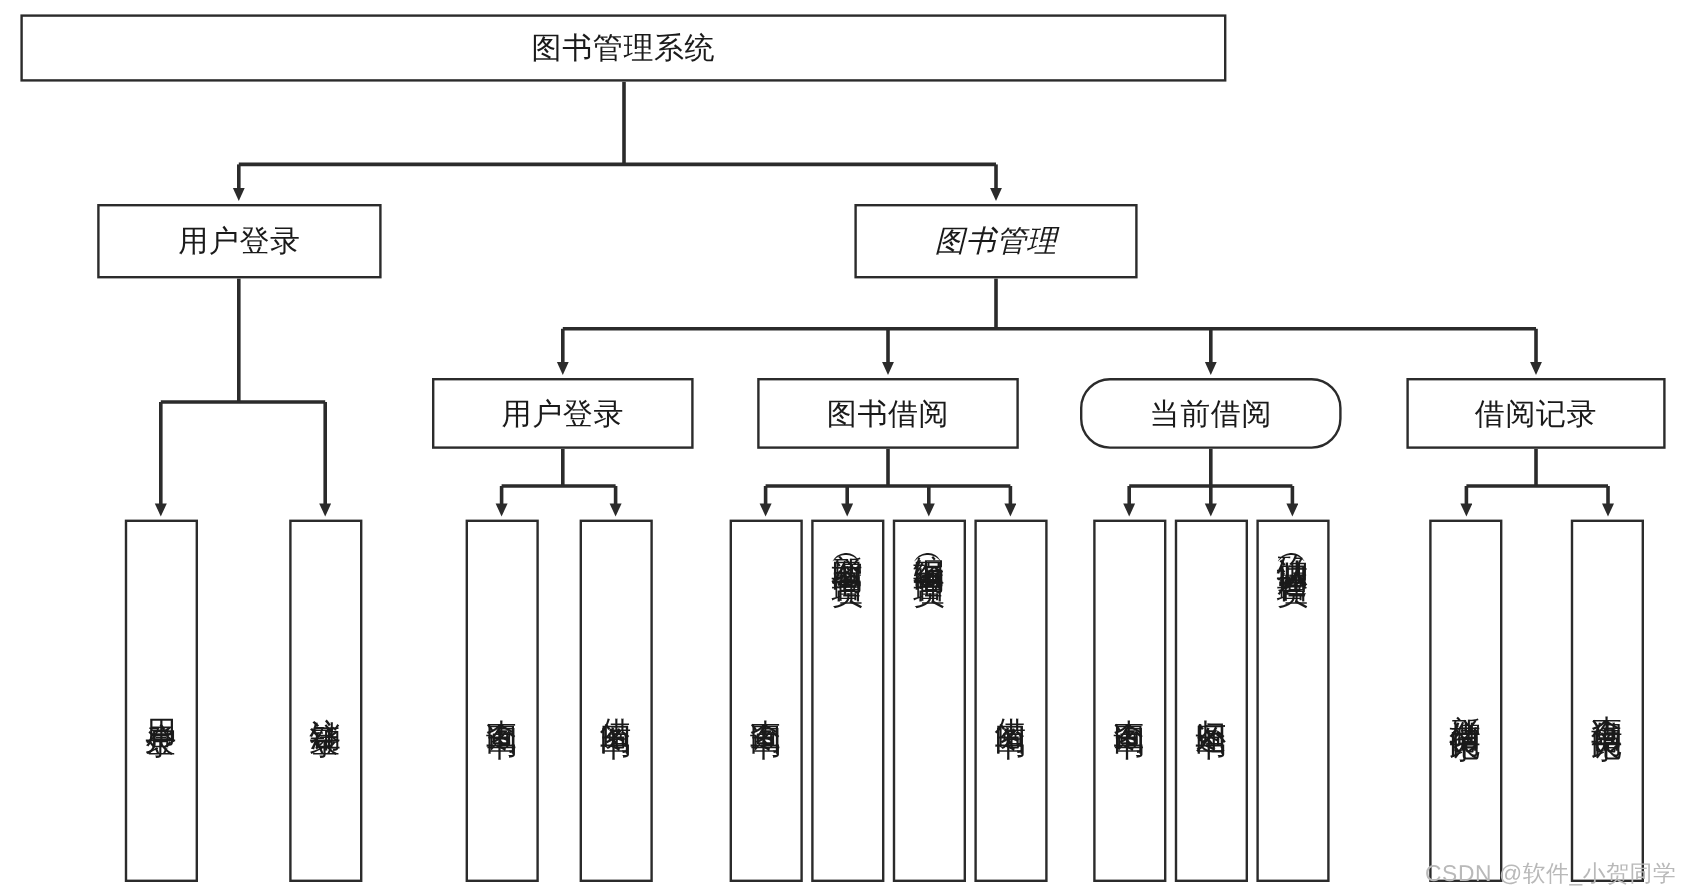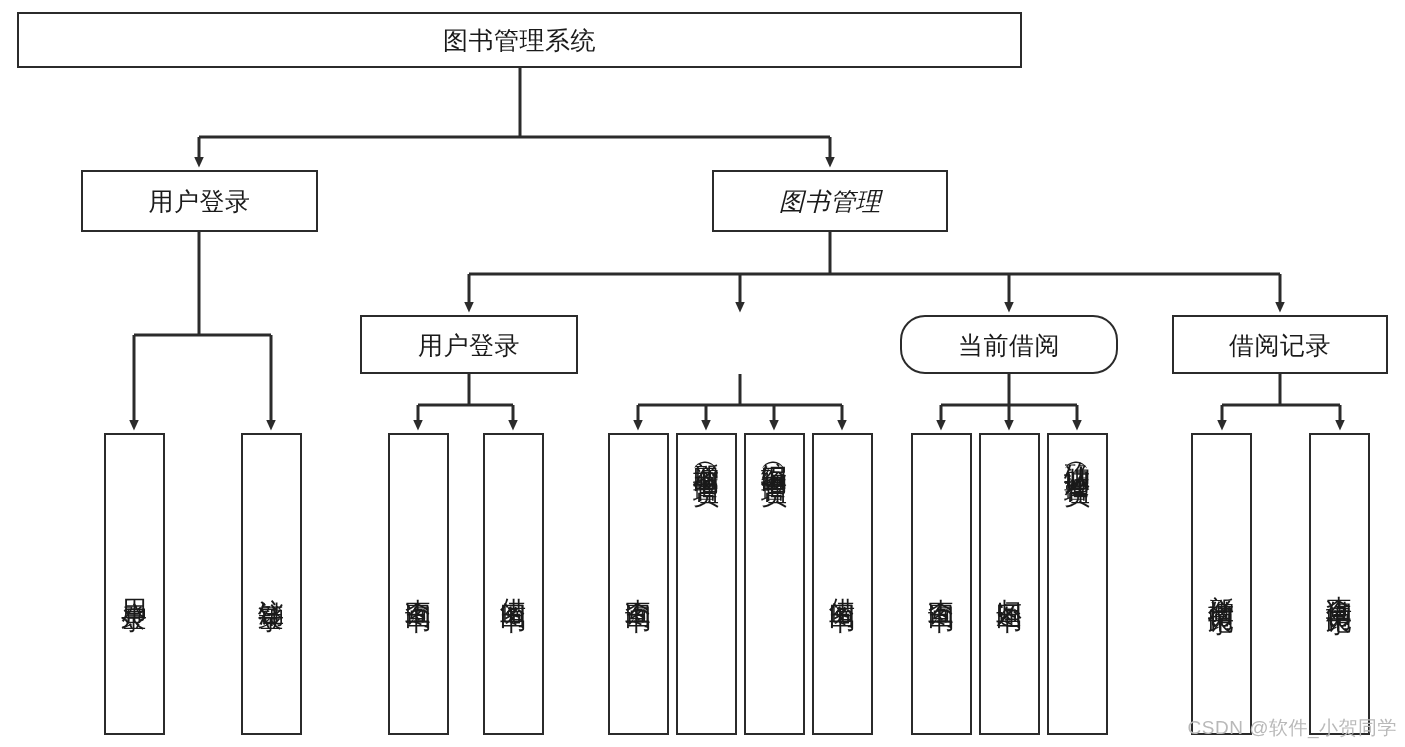--- a/index.html
+++ b/index.html
@@ -141,20 +141,23 @@
   <div class="node h" style="left:81px; top:170px; width:237px; height:62px;">
     <span class="label">用户登录</span>
   </div>
   <div class="node h" style="left:712px; top:170px; width:236px; height:62px;font-style:italic;">
     <span class="label">图书管理</span>
   </div>
 
   <div class="node h" style="left:360px; top:315px; width:218px; height:59px;">
     <span class="label">用户登录</span>
   </div>
+  <div class="node h" style="left:631px; top:315px; width:218px; height:59px;">
+    <span class="label">图书借阅</span>
+  </div>
   <div class="node h" style="left:900px; top:315px; width:218px; height:59px;border-radius:25px;">
     <span class="label">当前借阅</span>
   </div>
   <div class="node h" style="left:1172px; top:315px; width:216px; height:59px;">
     <span class="label">借阅记录</span>
   </div>
 
   <div class="node v mid" style="left:104px; top:433px; width:61px; height:302px;">
     <span class="label">用户登录</span>
   </div>

